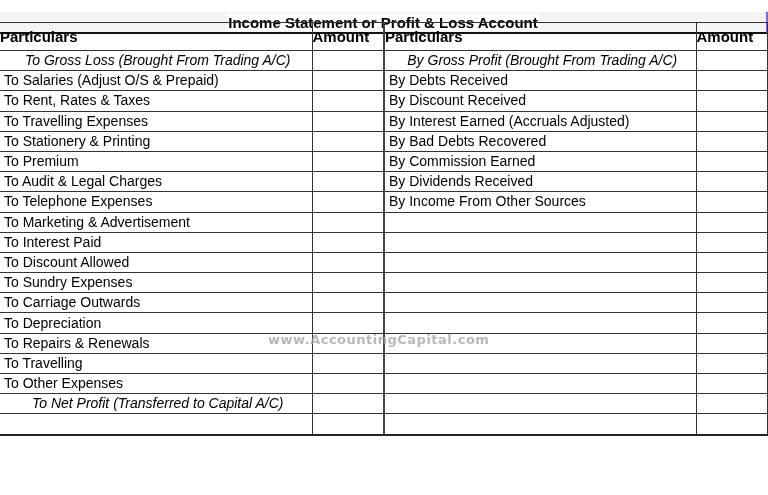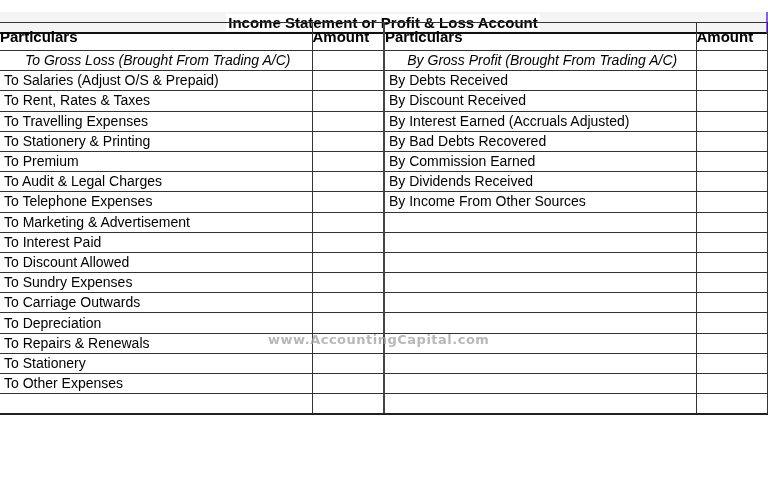--- a/index.html
+++ b/index.html
@@ -128,27 +128,33 @@
         <td class="div"></td>
         <td></td>
       </tr>
       <tr>
         <td>To Repairs &amp; Renewals</td>
         <td></td>
         <td class="div"></td>
         <td></td>
       </tr>
       <tr>
-        <td>To Stationery</td>
+        <td>To Travelling</td>
         <td></td>
         <td class="div"></td>
         <td></td>
       </tr>
       <tr>
         <td>To Other Expenses</td>
+        <td></td>
+        <td class="div"></td>
+        <td></td>
+      </tr>
+      <tr>
+        <td class="it">To Net Profit (Transferred to Capital A/C)</td>
         <td></td>
         <td class="div"></td>
         <td></td>
       </tr>
       <tr>
         <td></td>
         <td></td>
         <td class="div"></td>
         <td></td>
       </tr>

